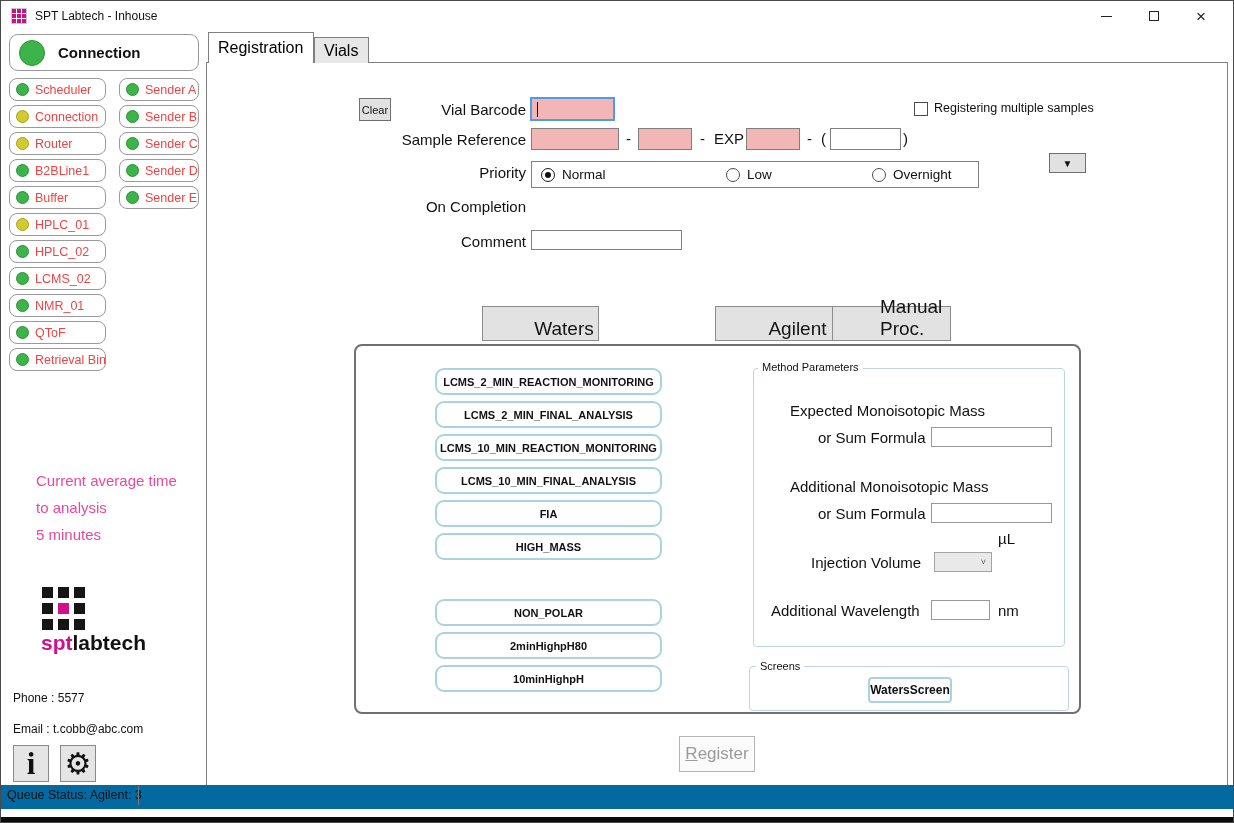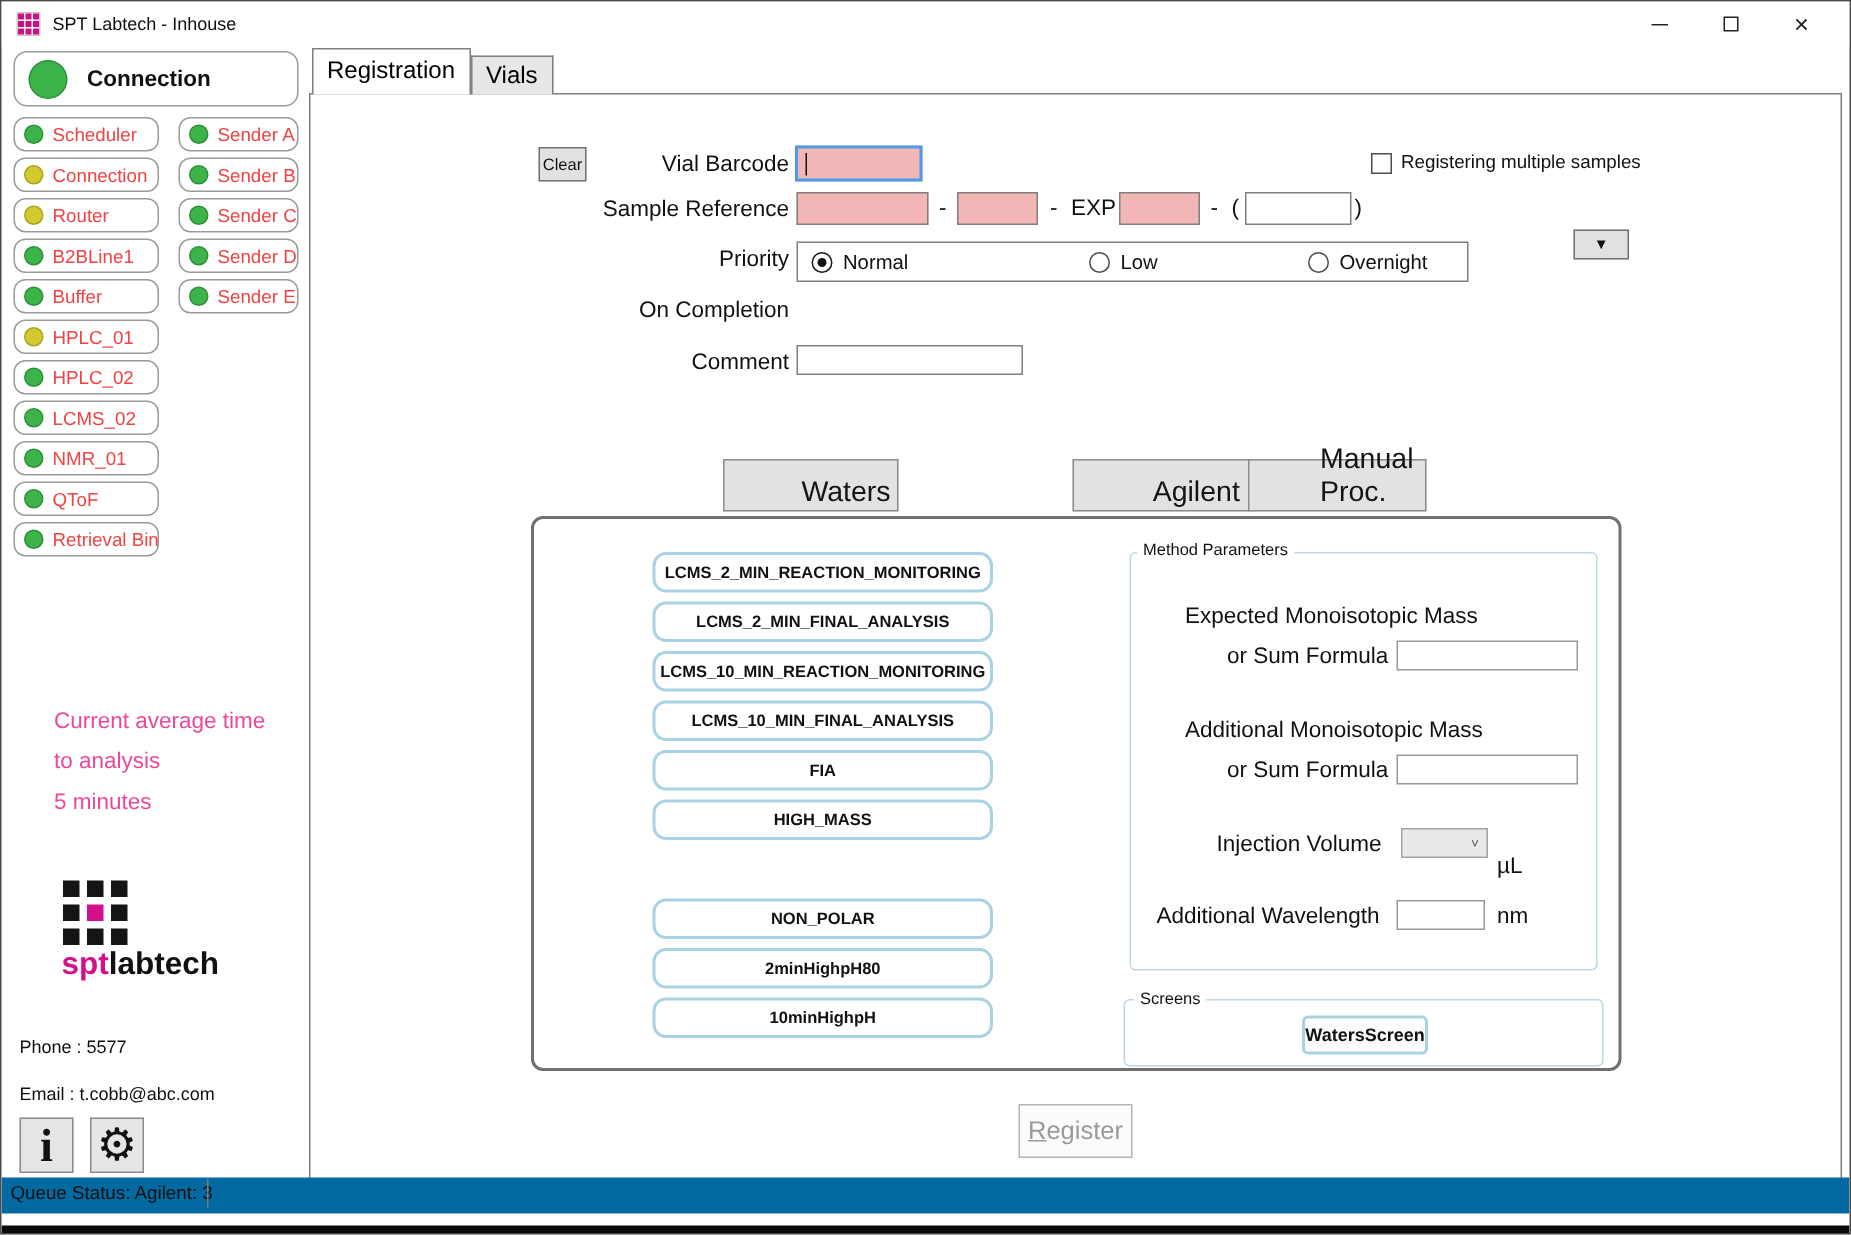--- a/index.html
+++ b/index.html
@@ -311,21 +311,21 @@
   <div class="mp-label" style="left:789px;top:401px;">Expected Monoisotopic Mass</div>
   <div class="mp-label" style="left:817px;top:428px;">or Sum Formula</div>
   <div class="mp-input" style="left:930px;top:426px;width:121px;"></div>
   <div class="mp-label" style="left:789px;top:477px;">Additional Monoisotopic Mass</div>
   <div class="mp-label" style="left:817px;top:504px;">or Sum Formula</div>
   <div class="mp-input" style="left:930px;top:502px;width:121px;"></div>
   <div class="mp-label" style="left:810px;top:553px;">Injection Volume</div>
   <div class="dd-select">
       <span>˅</span>
     </div>
-  <div class="mp-label" style="left:997px;top:568px;">µL</div>
+  <div class="mp-label" style="left:997px;top:529px;">µL</div>
   <div class="mp-label" style="left:770px;top:601px;">Additional Wavelength</div>
   <div class="mp-input" style="left:930px;top:599px;width:59px;"></div>
   <div class="mp-label" style="left:997px;top:601px;">nm</div>
 
   <div class="legend" style="left:755px;top:659px;">Screens</div>
   <div class="gbox" style="left:748px;top:665px;width:320px;height:45px;"></div>
   <div class="screen-btn">WatersScreen</div>
 
   <div class="register-btn">
       <span><span class="mn">R</span><span>egister</span></span>

